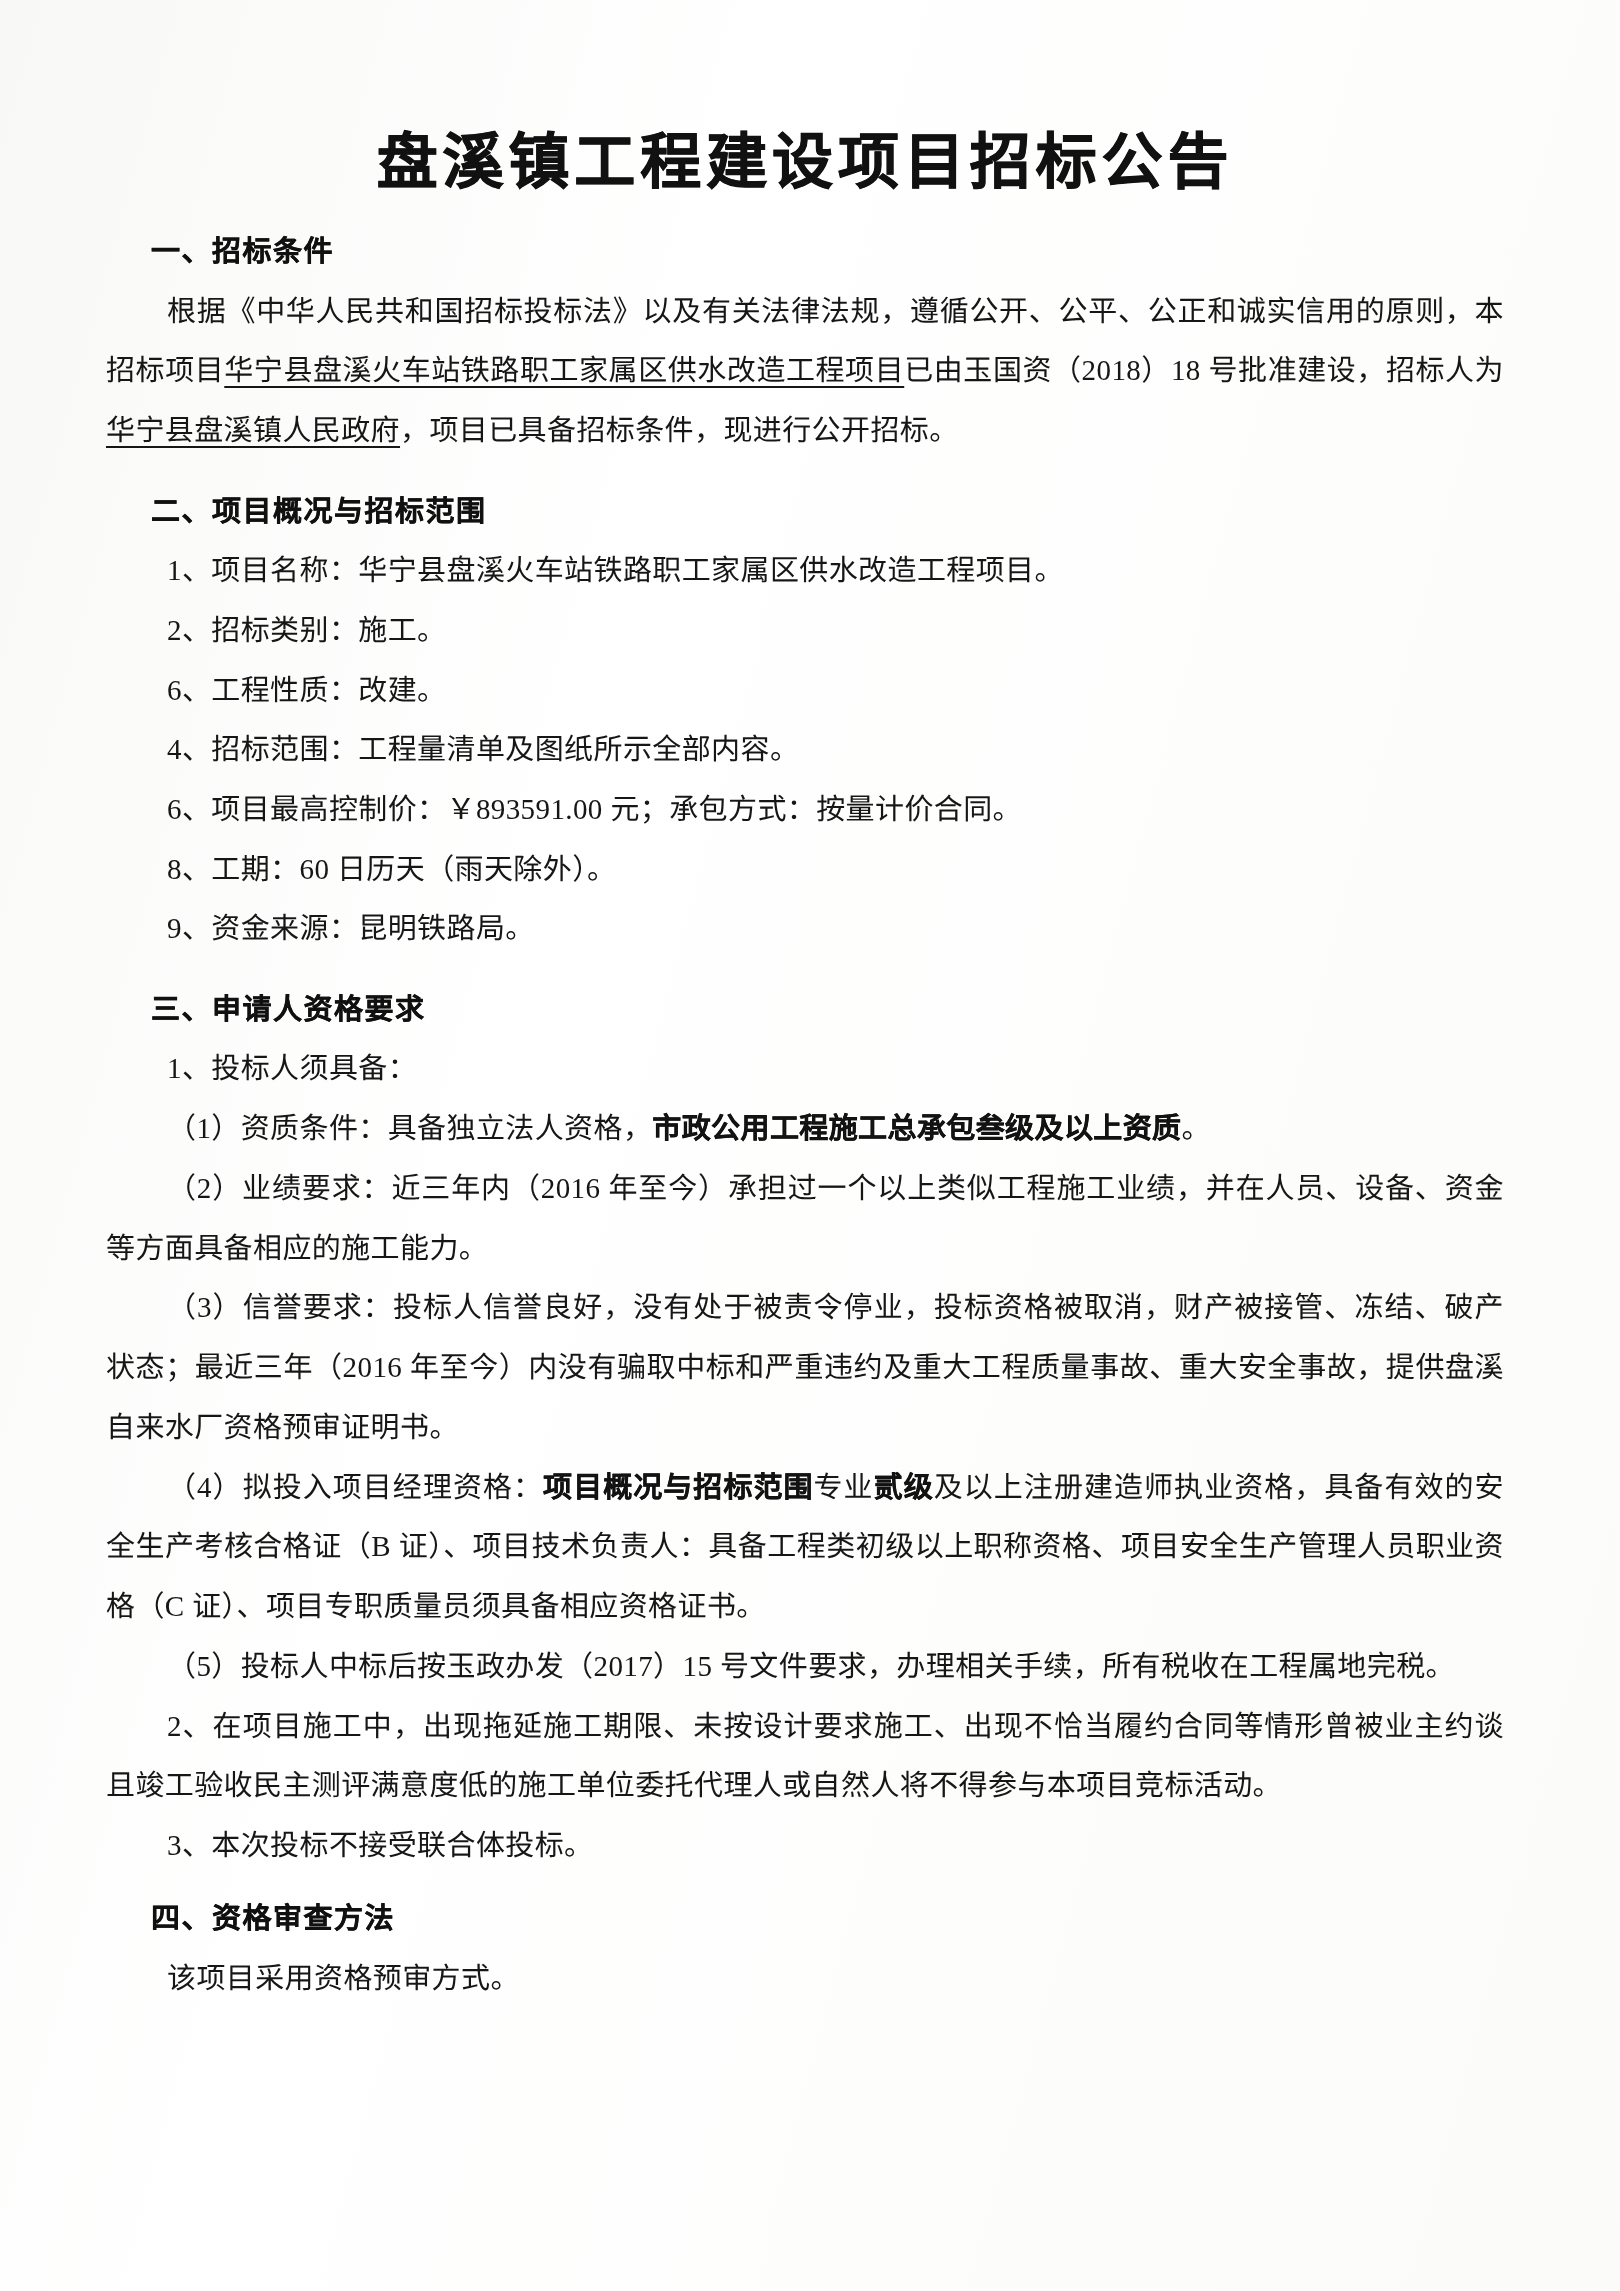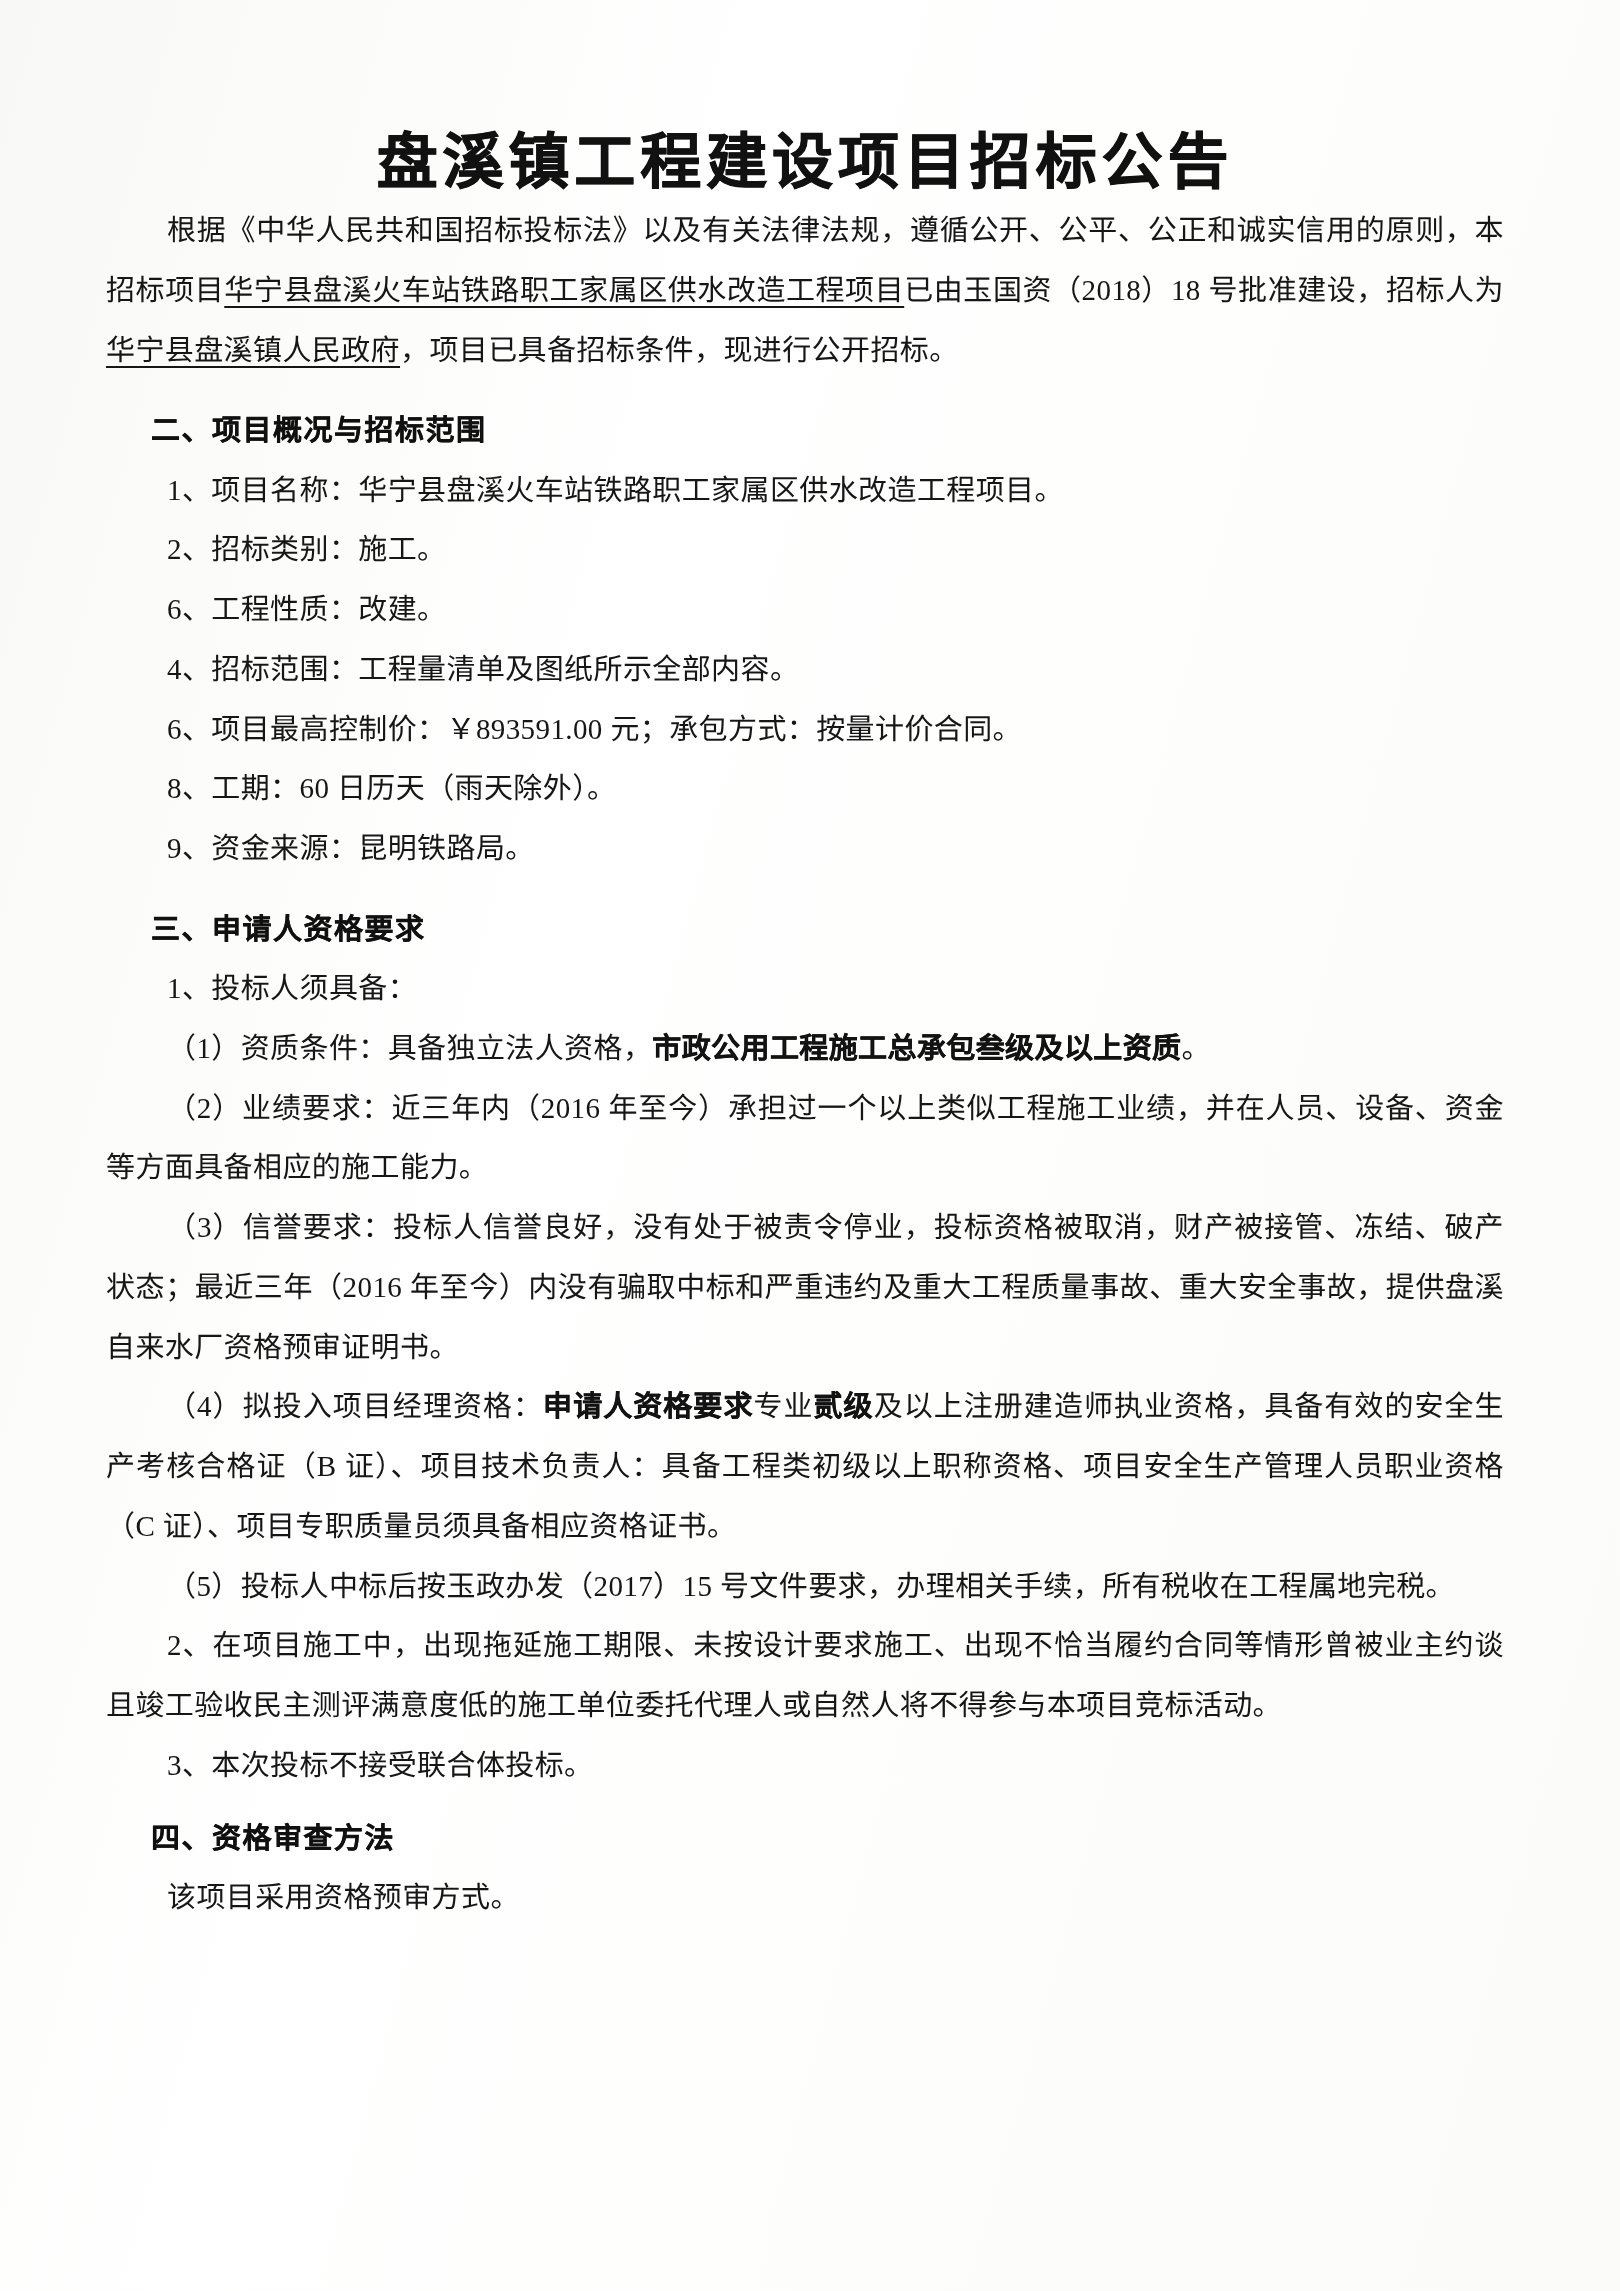--- a/index.html
+++ b/index.html
@@ -83,41 +83,42 @@
 </head>
 <body>
 
 <div class="page">
   <div class="scan-tint"></div>
 
   <div class="content">
 
     <h1 class="doc-title">盘溪镇工程建设项目招标公告</h1>
 
+    <h2 class="section-head">一、招标条件</h2>
     <p class="para indent2"><span>根据《中华人民共和国招标投标法》以及有关法律法规，遵循公开、公平、公正和诚实信用的原则，本招标项目</span><span class="u">华宁县盘溪火车站铁路职工家属区供水改造工程项目</span><span>已由玉国资（2018）18 号批准建设，招标人为</span><span class="u">华宁县盘溪镇人民政府</span><span>，项目已具备招标条件，现进行公开招标。</span></p>
 
     <h2 class="section-head">二、项目概况与招标范围</h2>
     <p class="para indent-list">1、项目名称：华宁县盘溪火车站铁路职工家属区供水改造工程项目。</p>
     <p class="para indent-list">2、招标类别：施工。</p>
     <p class="para indent-list">6、工程性质：改建。</p>
     <p class="para indent-list">4、招标范围：工程量清单及图纸所示全部内容。</p>
     <p class="para indent-list">6、项目最高控制价：￥893591.00 元；承包方式：按量计价合同。</p>
     <p class="para indent-list">8、工期：60 日历天（雨天除外）。</p>
     <p class="para indent-list">9、资金来源：昆明铁路局。</p>
 
     <h2 class="section-head">三、申请人资格要求</h2>
     <p class="para indent-list">1、投标人须具备：</p>
 
     <p class="para hang"><span>（1）资质条件：具备独立法人资格，</span><span class="b">市政公用工程施工总承包叁级及以上资质</span><span>。</span></p>
 
     <p class="para hang">（2）业绩要求：近三年内（2016 年至今）承担过一个以上类似工程施工业绩，并在人员、设备、资金等方面具备相应的施工能力。</p>
 
     <p class="para hang">（3）信誉要求：投标人信誉良好，没有处于被责令停业，投标资格被取消，财产被接管、冻结、破产状态；最近三年（2016 年至今）内没有骗取中标和严重违约及重大工程质量事故、重大安全事故，提供盘溪自来水厂资格预审证明书。</p>
 
-    <p class="para hang"><span>（4）拟投入项目经理资格：</span><span class="b">申请人资格要求</span><span>专业</span><span class="b">贰级</span><span>及以上注册建造师执业资格，具备有效的安全生产考核合格证（B 证）、项目技术负责人：具备工程类初级以上职称资格、项目安全生产管理人员职业资格（C 证）、项目专职质量员须具备相应资格证书。</span></p>
+    <p class="para hang"><span>（4）拟投入项目经理资格：</span><span class="b">项目概况与招标范围</span><span>专业</span><span class="b">贰级</span><span>及以上注册建造师执业资格，具备有效的安全生产考核合格证（B 证）、项目技术负责人：具备工程类初级以上职称资格、项目安全生产管理人员职业资格（C 证）、项目专职质量员须具备相应资格证书。</span></p>
 
     <p class="para hang">（5）投标人中标后按玉政办发（2017）15 号文件要求，办理相关手续，所有税收在工程属地完税。</p>
 
     <p class="para hang">2、在项目施工中，出现拖延施工期限、未按设计要求施工、出现不恰当履约合同等情形曾被业主约谈且竣工验收民主测评满意度低的施工单位委托代理人或自然人将不得参与本项目竞标活动。</p>
 
     <p class="para indent-list">3、本次投标不接受联合体投标。</p>
 
     <h2 class="section-head tight">四、资格审查方法</h2>
     <p class="para indent-list">该项目采用资格预审方式。</p>
 

